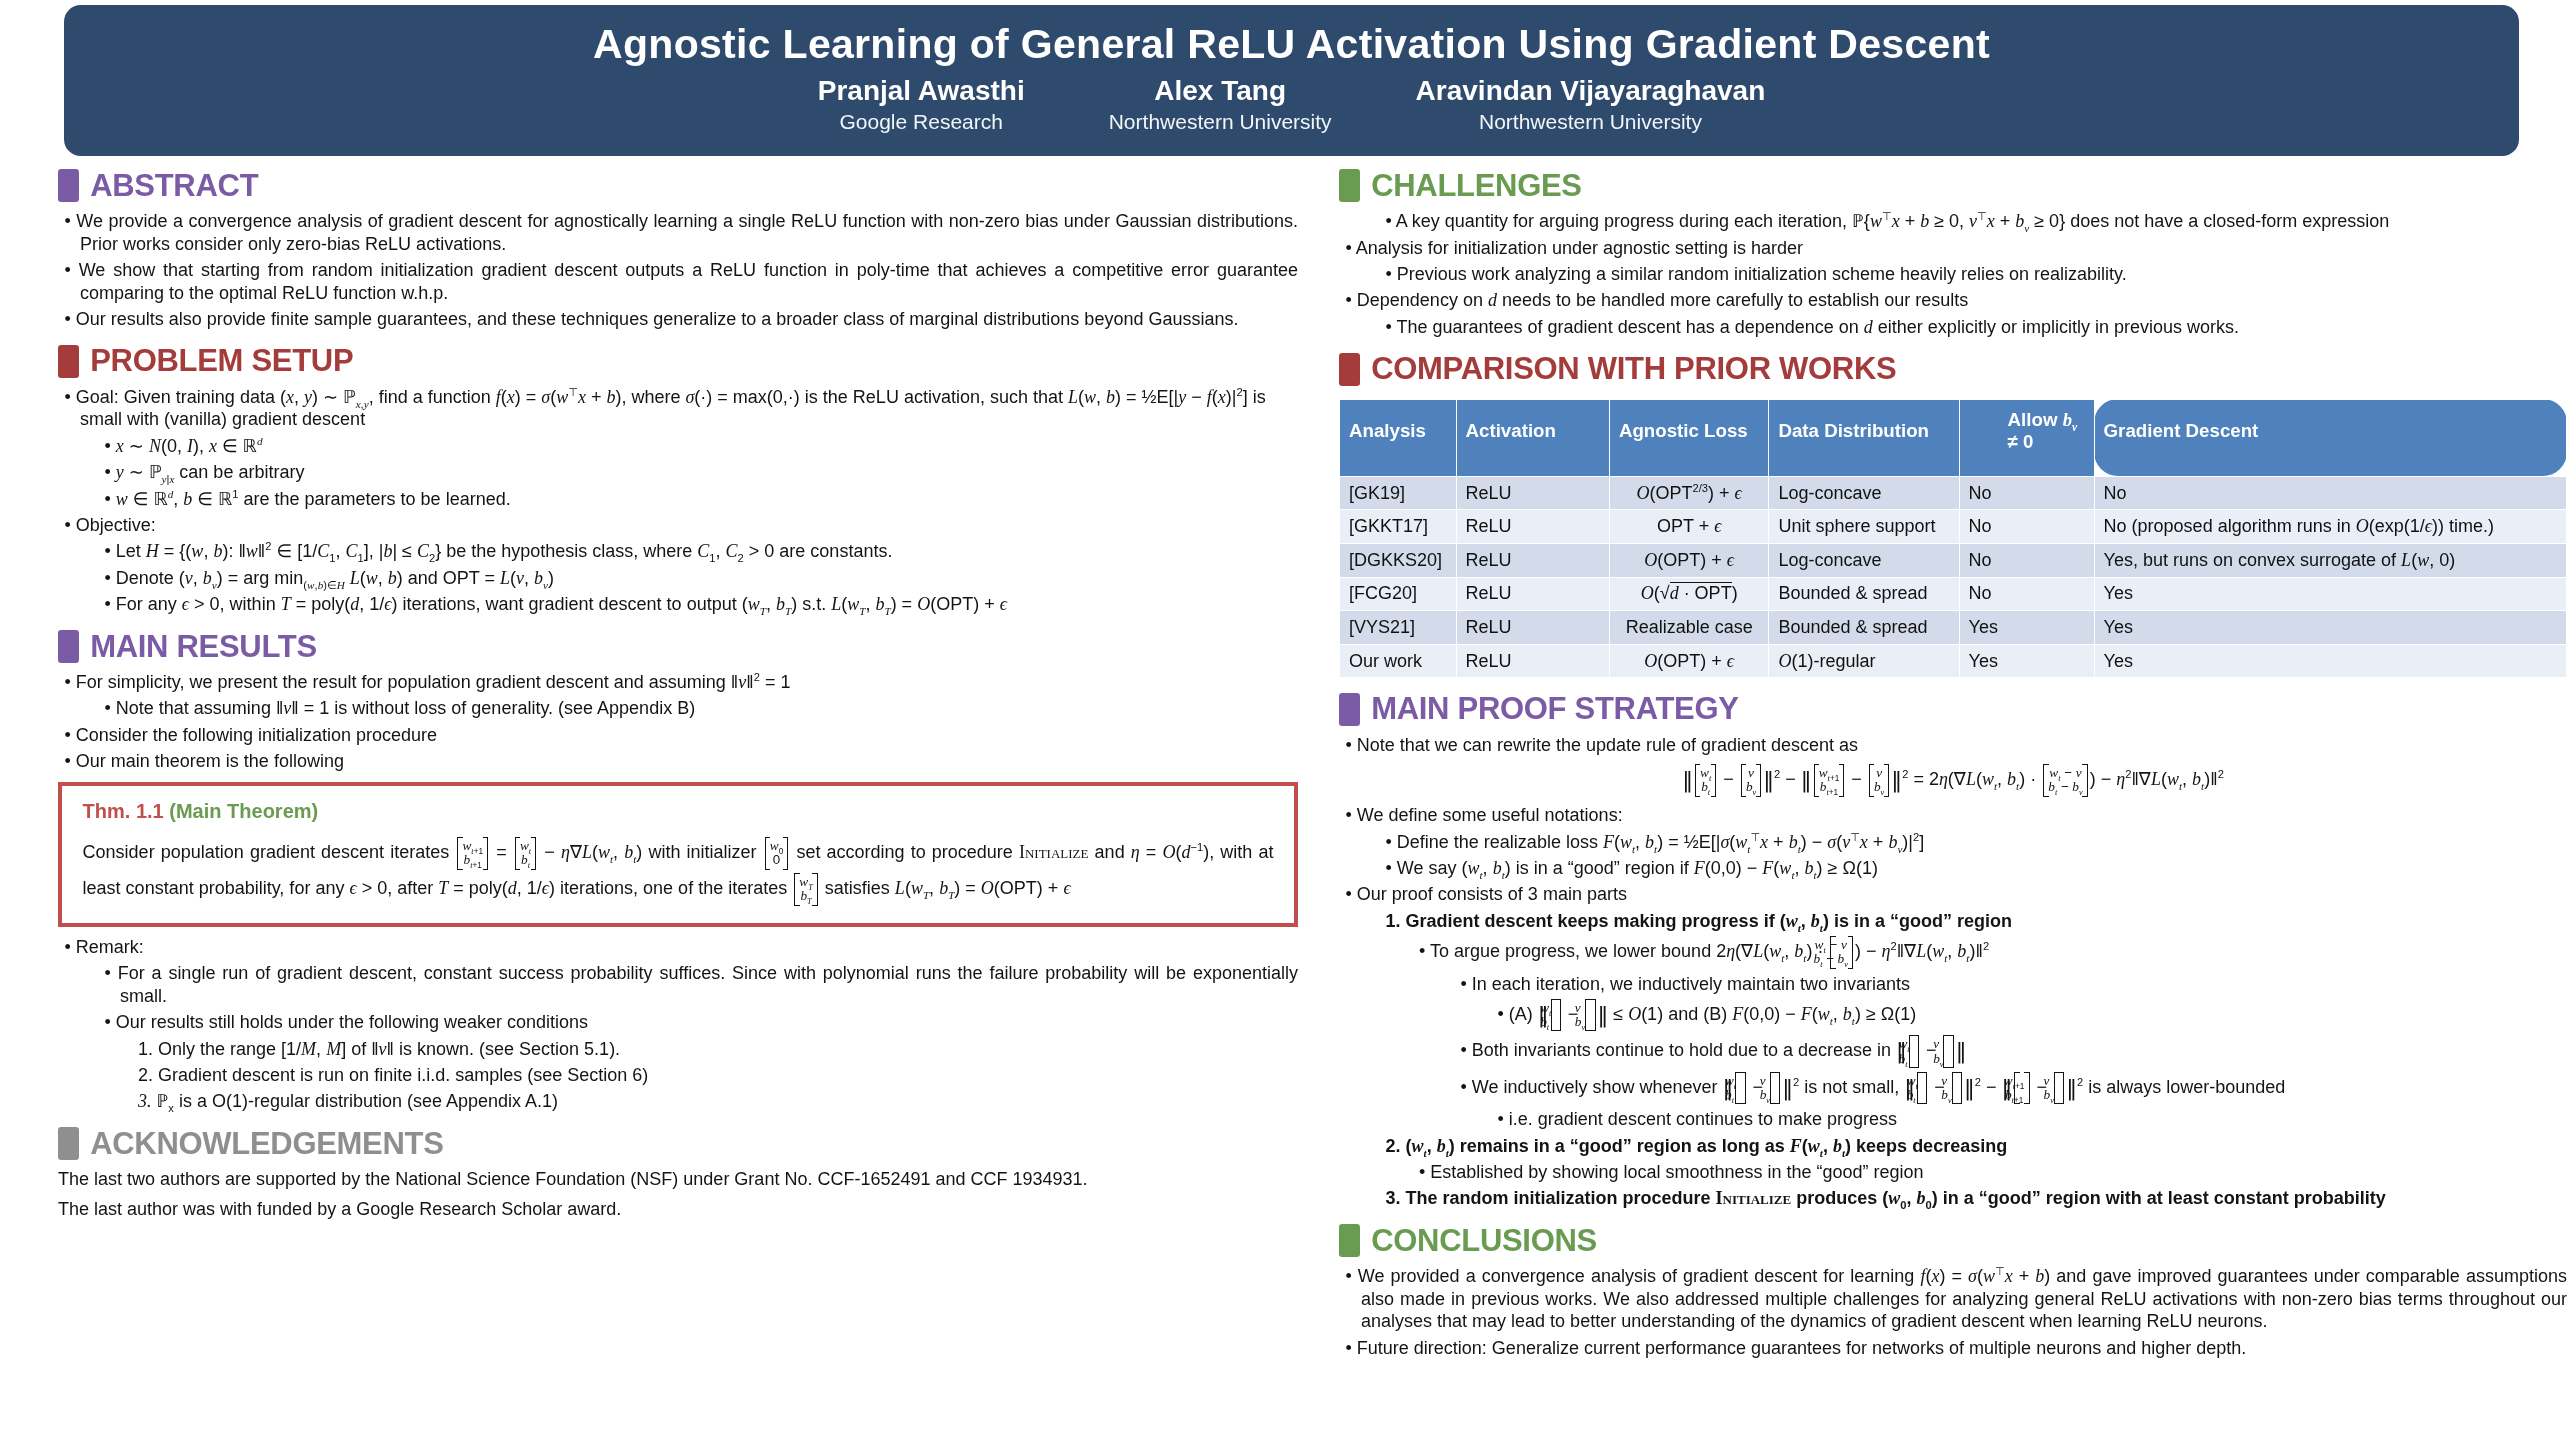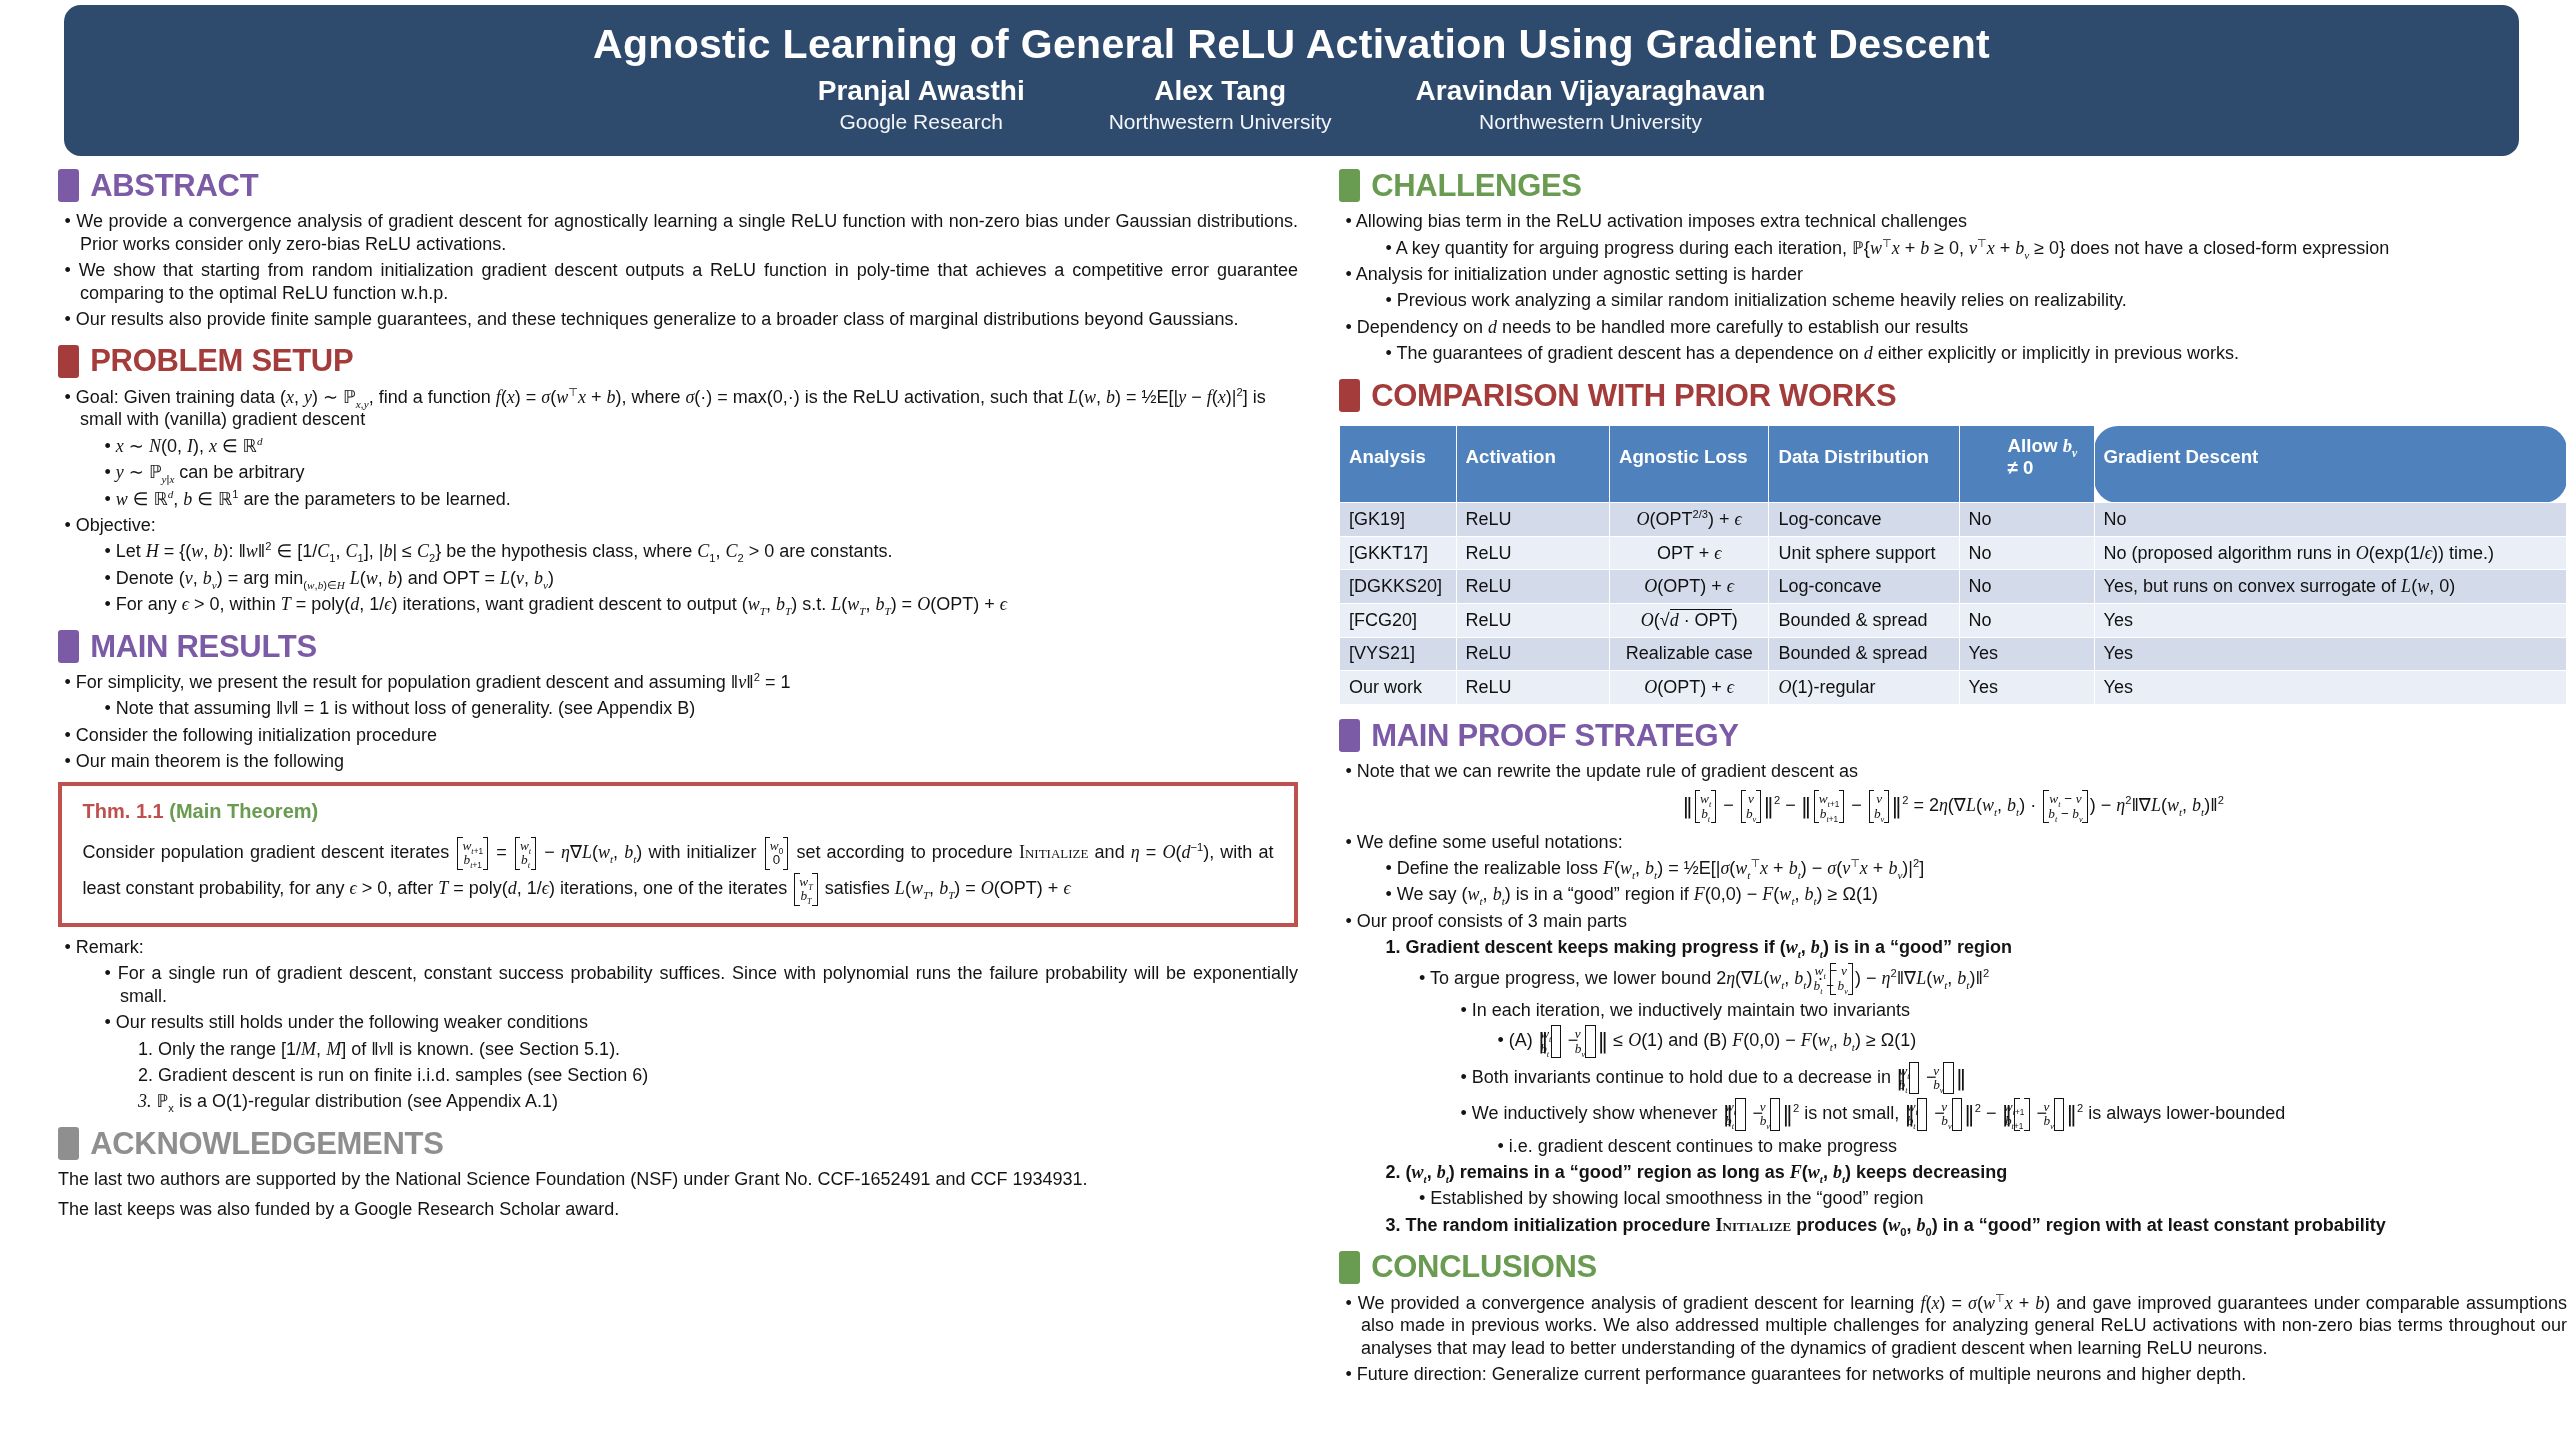--- a/index.html
+++ b/index.html
@@ -179,34 +179,33 @@
         <div class="li c2"><i>3.</i> ℙ<sub>x</sub> is a O(1)-regular distribution (see Appendix A.1)</div>
       </div>
 
     <div class="sec gray">
       <span class="sq"></span>
       <h2>ACKNOWLEDGEMENTS</h2>
     </div>
     <div>
 
     <div class="ack-line">The last two authors are supported by the National Science Foundation (NSF) under Grant No. CCF-1652491 and CCF 1934931.</div>
-        <div class="ack-line">The last keeps was also funded by a Google Research Scholar award.</div>
+        <div class="ack-line">The last author was with funded by a Google Research Scholar award.</div>
       </div>
 
   </section>
 
   <section class="col-right">
 
     <div class="sec green">
       <span class="sq"></span>
       <h2>CHALLENGES</h2>
     </div>
     <div>
 
-    <div class="li c0">• Allowing bias term in the ReLU activation imposes extra technical challenges</div>
         <div class="li c1">• A key quantity for arguing progress during each iteration, ℙ{<i>w</i><sup>⊤</sup><i>x</i> + <i>b</i> ≥ 0, <i>v</i><sup>⊤</sup><i>x</i> + <i>b</i><sub><i>v</i></sub> ≥ 0} does not have a closed-form expression</div>
         <div class="li c0">• Analysis for initialization under agnostic setting is harder</div>
         <div class="li c1">• Previous work analyzing a similar random initialization scheme heavily relies on realizability.</div>
         <div class="li c0">• Dependency on <i>d</i> needs to be handled more carefully to establish our results</div>
         <div class="li c1">• The guarantees of gradient descent has a dependence on <i>d</i> either explicitly or implicitly in previous works.</div>
       </div>
 
     <div class="sec red">
       <span class="sq"></span>
       <h2>COMPARISON WITH PRIOR WORKS</h2>

